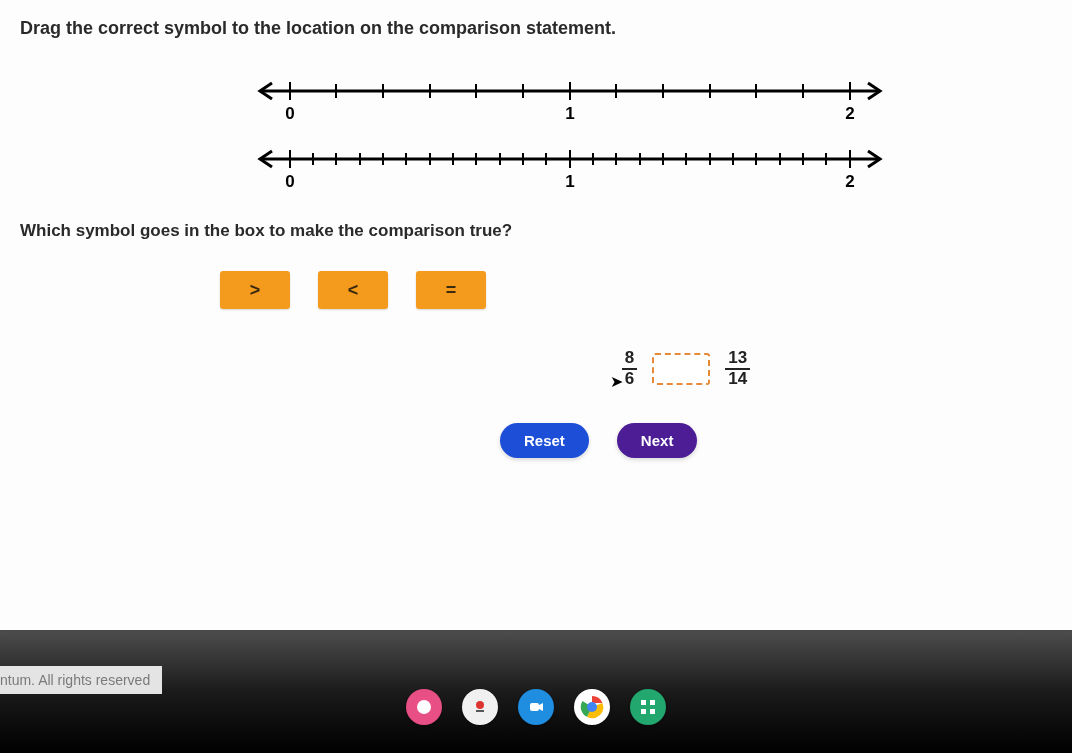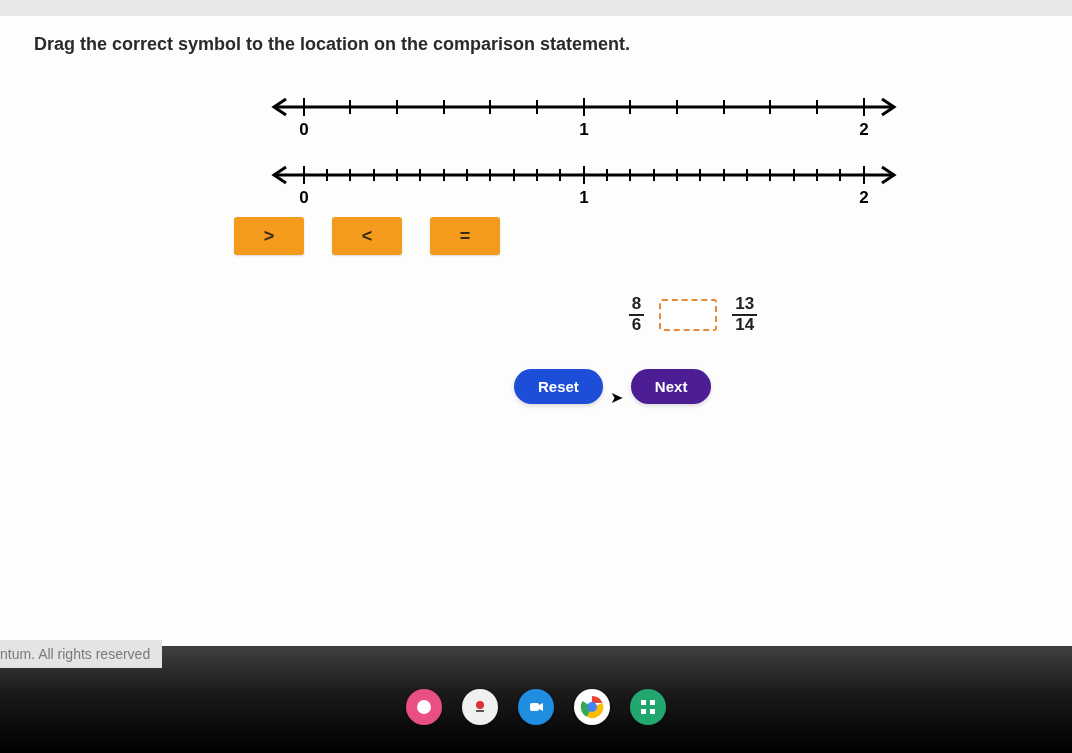--- a/index.html
+++ b/index.html
@@ -6,22 +6,22 @@
     body {
       font-family: Arial, Helvetica, sans-serif;
       background: linear-gradient(180deg, #e8e8e8 0%, #e0dfe0 60%, #1a1a1a 92%, #000 100%);
       width: 1072px;
       height: 753px;
       overflow: hidden;
       position: relative;
     }
     .content-area {
       background: #fdfdfd;
-      margin: 16px 0 0 0;
-      padding: 18px 50px 20px 34px;
+      margin: 0 0 0 0;
+      padding: 18px 50px 20px 20px;
       min-height: 630px;
       box-shadow: 0 1px 3px rgba(0,0,0,0.08);
       position: relative;
     }
     .instruction-main {
       font-size: 18px;
       font-weight: bold;
       color: #2a2a2a;
       margin-bottom: 22px;
     }
@@ -101,21 +101,21 @@
       font-weight: bold;
       color: #fff;
       cursor: pointer;
       box-shadow: 0 2px 4px rgba(0,0,0,0.15);
     }
     .btn-reset { background: #1d4ed8; }
     .btn-next  { background: #4c1d95; }
     .footer-text {
       position: absolute;
       left: 0;
-      top: 640px;
+      top: 666px;
       font-size: 14px;
       color: #7a7a7a;
       background: #e4e4e4;
       padding: 6px 12px 6px 0;
     }
     .taskbar {
       position: absolute;
       left: 0; right: 0; bottom: 28px;
       display: flex;
       justify-content: center;
@@ -208,20 +208,21 @@
         <line x1="553" y1="22" x2="553" y2="34"></line>
         <line x1="576" y1="22" x2="576" y2="34"></line>
         <line x1="600" y1="19" x2="600" y2="37"></line>
       </g>
       <text x="40" y="56" text-anchor="middle" font-size="17" font-weight="bold">0</text>
       <text x="320" y="56" text-anchor="middle" font-size="17" font-weight="bold">1</text>
       <text x="600" y="56" text-anchor="middle" font-size="17" font-weight="bold">2</text>
     </svg>
   </div>
 
+  <p class="question-text">Which symbol goes in the box to make the comparison true?</p>
 
   <div class="symbol-row">
     <div class="symbol-tile">&gt;</div>
     <div class="symbol-tile">&lt;</div>
     <div class="symbol-tile">=</div>
   </div>
 
   <div class="comparison-row">
     <span class="fraction">
       <span class="num">8</span>

